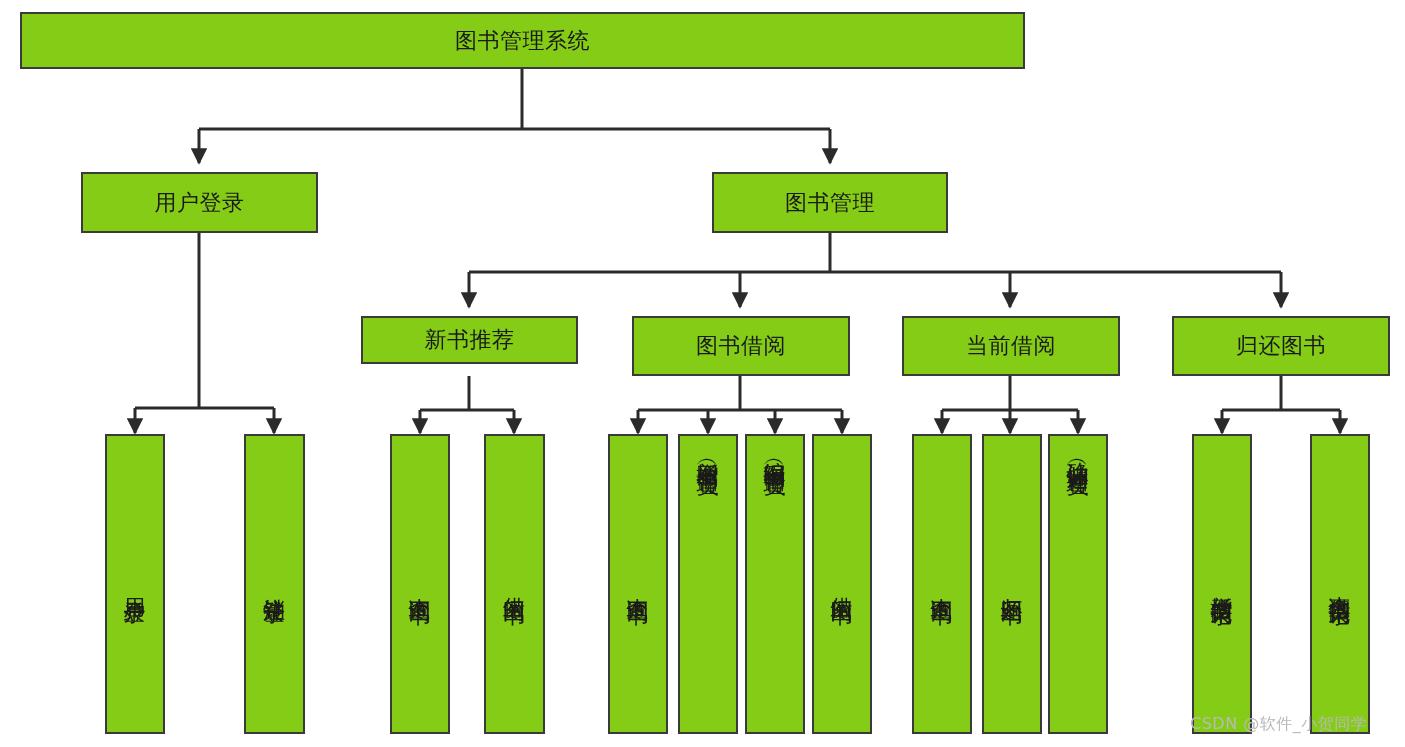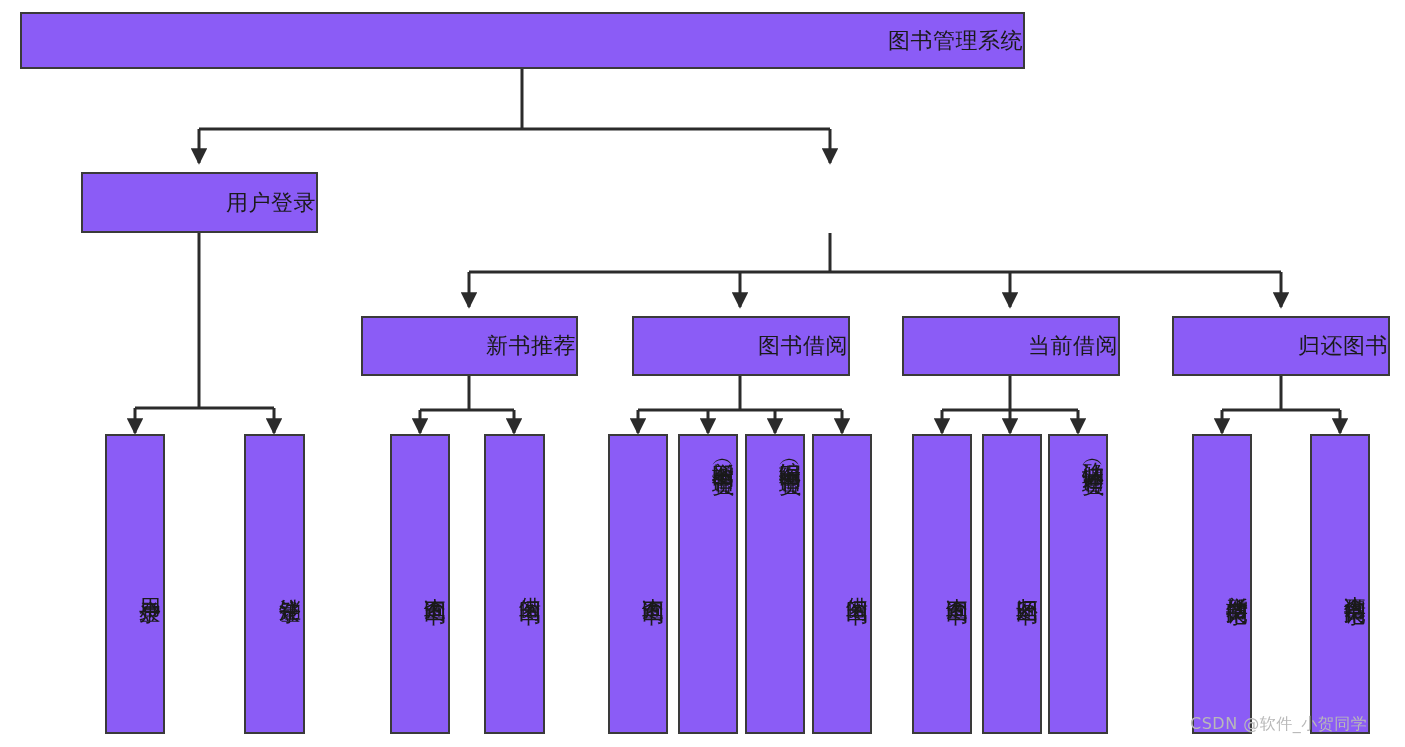--- a/index.html
+++ b/index.html
@@ -21,25 +21,25 @@
     position: absolute;
     left: 0;
     top: 0;
     width: 1405px;
     height: 747px;
     pointer-events: none;
   }
   .node {
     position: absolute;
     box-sizing: border-box;
-    background: #8b5cf6;
+    background: #84cc16;
     border: 2.5px solid #3a3a3a;
     display: flex;
     align-items: center;
-    justify-content: flex-end;
+    justify-content: center;
     color: #1a1a1a;
     z-index: 2;
   }
   .node .label {
     display: block;
     line-height: 1.14;
     letter-spacing: 0.5px;
   }
   .node.horiz .label {
     writing-mode: horizontal-tb;
@@ -126,22 +126,25 @@
     </g>
   </svg>
 
   <div class="node horiz" style="left:20px; top:12px; width:1005px; height:57px;">
     <span class="label">图书管理系统</span>
   </div>
 
   <div class="node horiz" style="left:81px; top:172px; width:237px; height:61px;">
     <span class="label">用户登录</span>
   </div>
-
-  <div class="node horiz" style="left:361px; top:316px; width:217px; height:60px;">
+  <div class="node horiz" style="left:712px; top:172px; width:236px; height:61px;">
+    <span class="label">图书管理</span>
+  </div>
+
+  <div class="node horiz" style="left:361px; top:316px; width:217px; height:48px;">
     <span class="label">新书推荐</span>
   </div>
   <div class="node horiz" style="left:632px; top:316px; width:218px; height:60px;">
     <span class="label">图书借阅</span>
   </div>
   <div class="node horiz" style="left:902px; top:316px; width:218px; height:60px;">
     <span class="label">当前借阅</span>
   </div>
   <div class="node horiz" style="left:1172px; top:316px; width:218px; height:60px;">
     <span class="label">归还图书</span>

